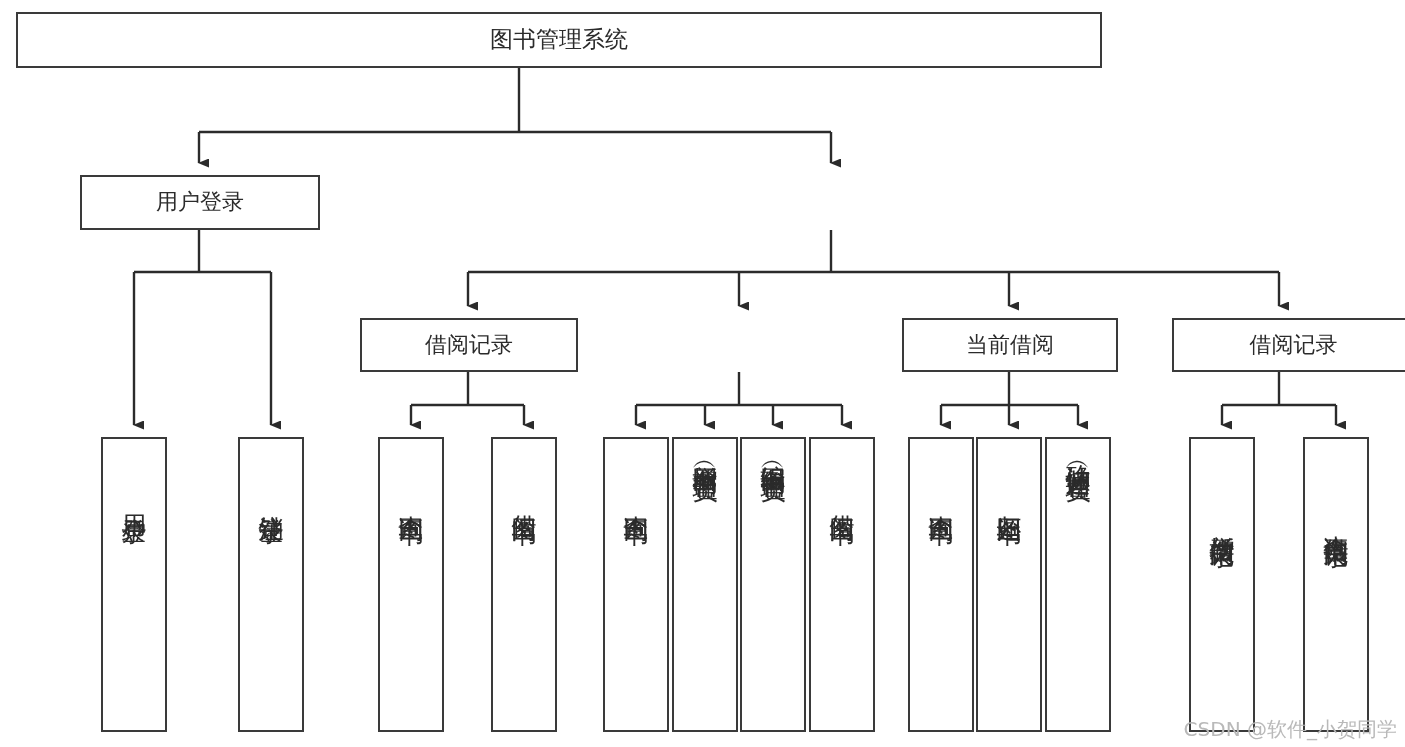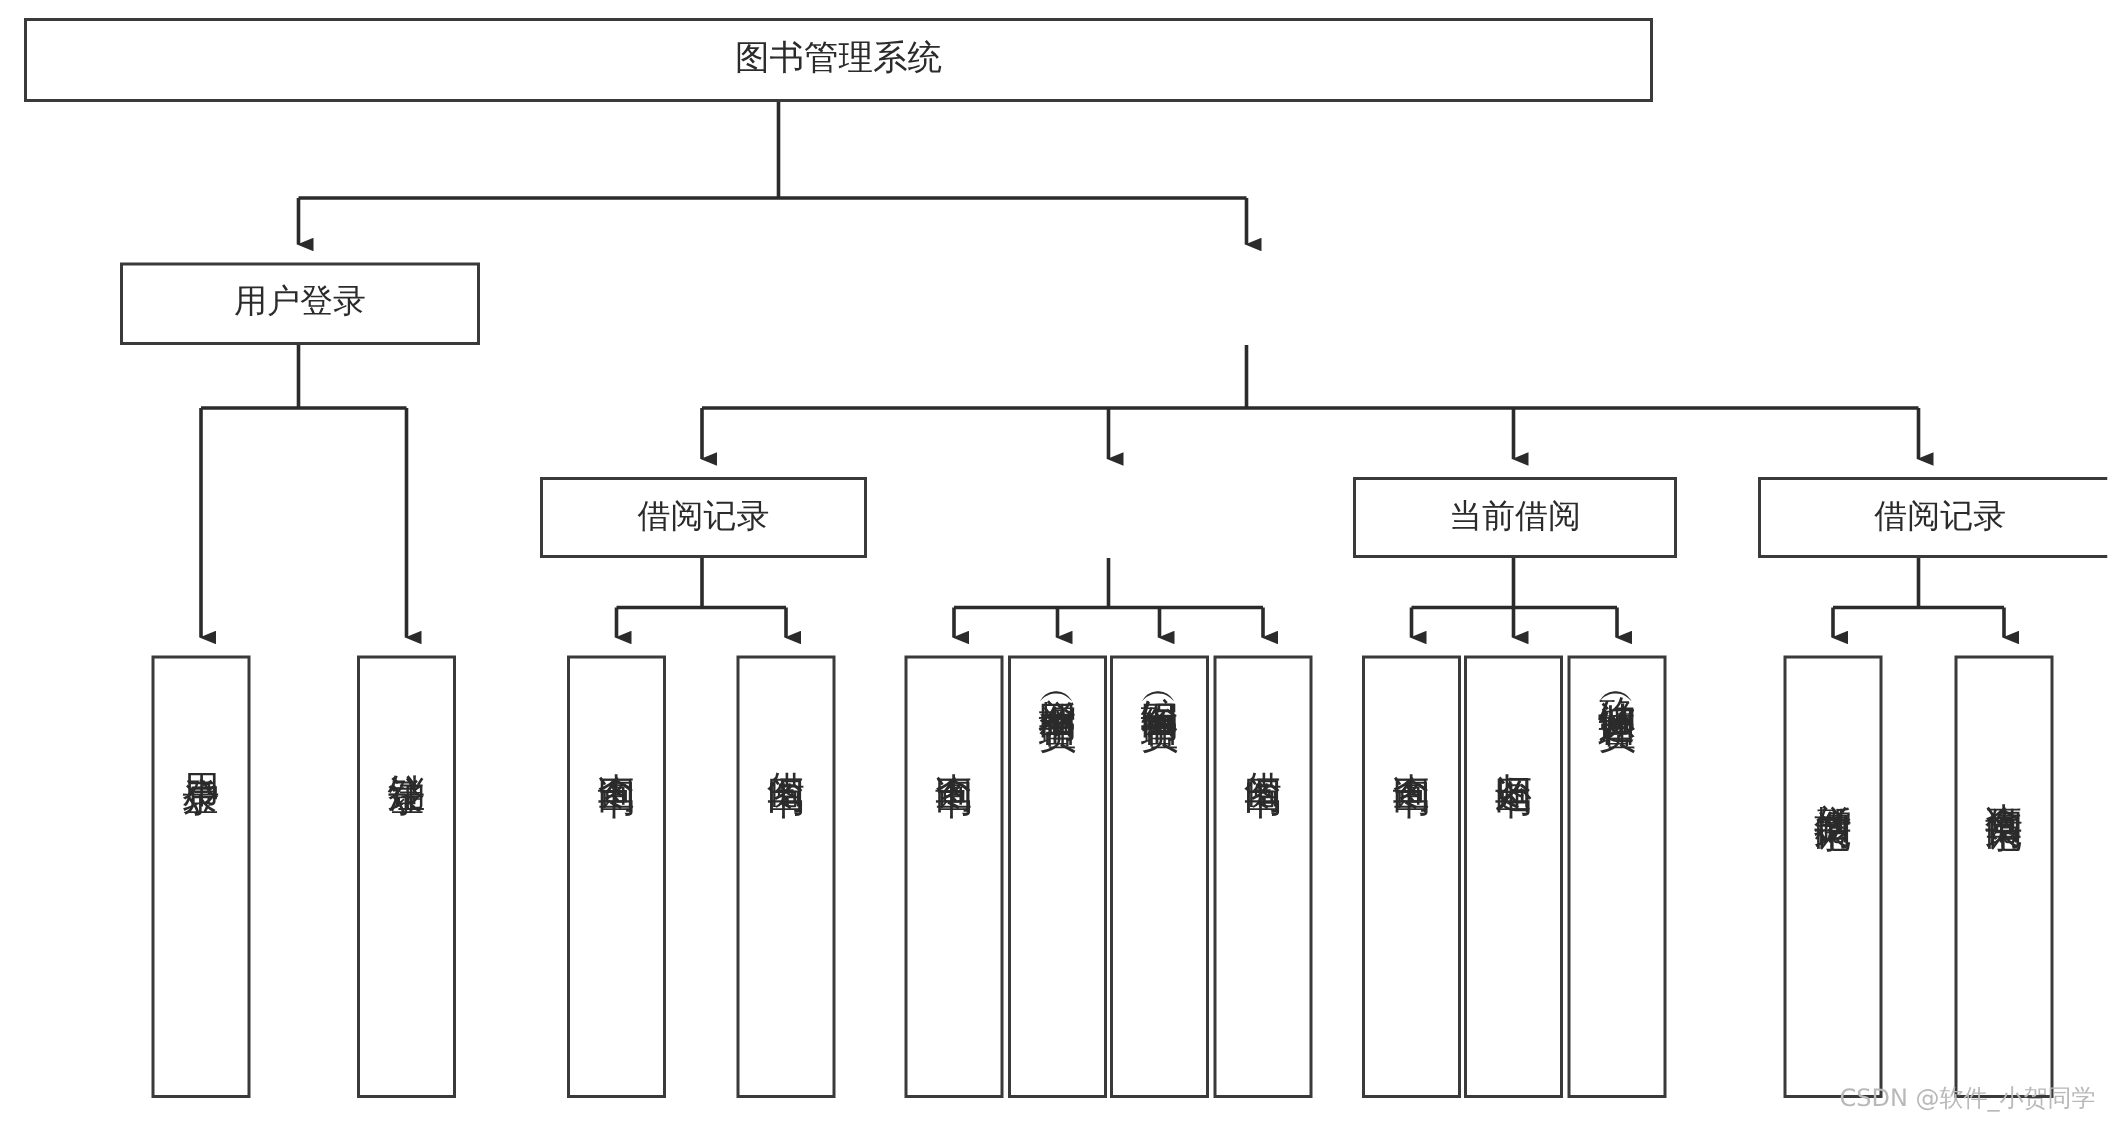--- a/index.html
+++ b/index.html
@@ -67,21 +67,21 @@
   .node.vertical.mid2 .node-label {
     margin-top: 72px;
   }
   .node.vertical.tall .node-label {
     margin-top: 2px;
   }
   #watermark {
     position: absolute;
     right: 8px;
     bottom: 4px;
-    font-size: 16px;
+    font-size: 20px;
     color: #b9b9b9;
     z-index: 3;
     white-space: nowrap;
   }
 </style>
 </head>
 <body>
 
 <div id="diagram-root">
 

